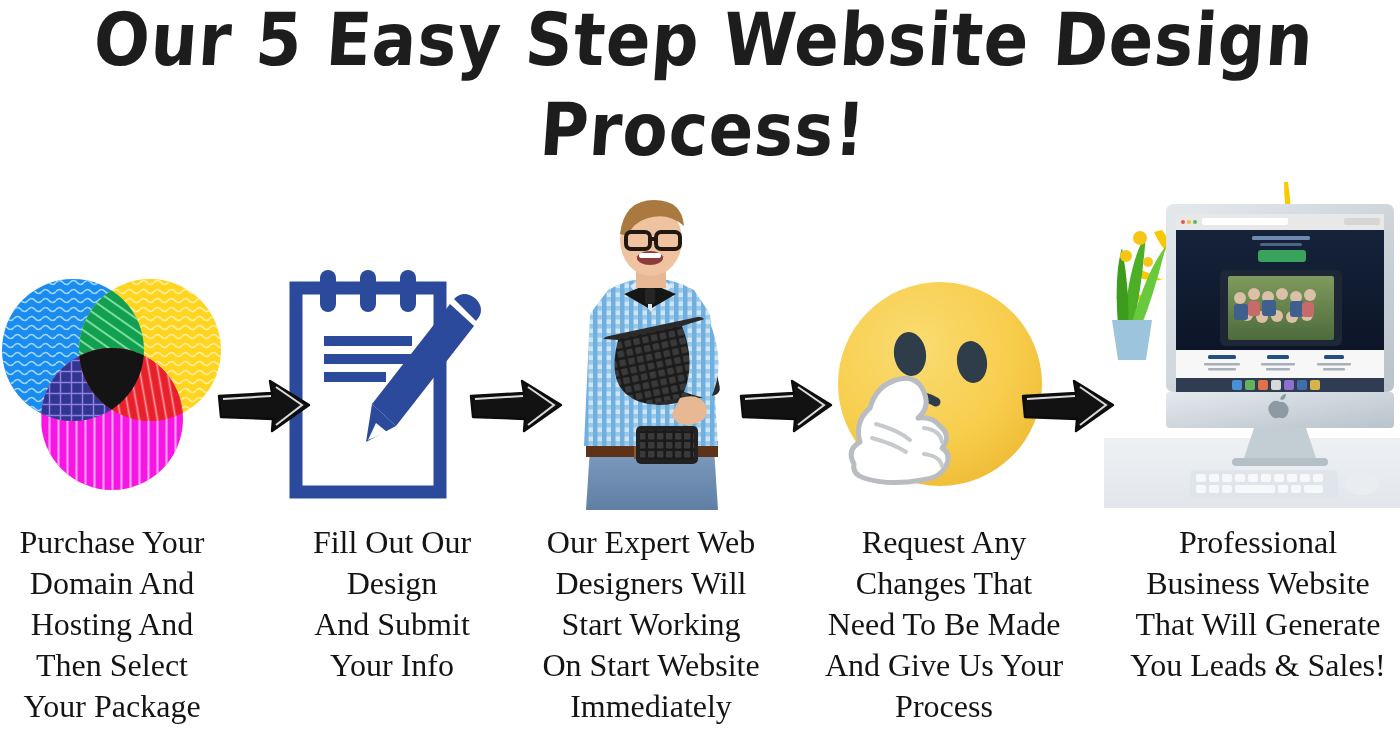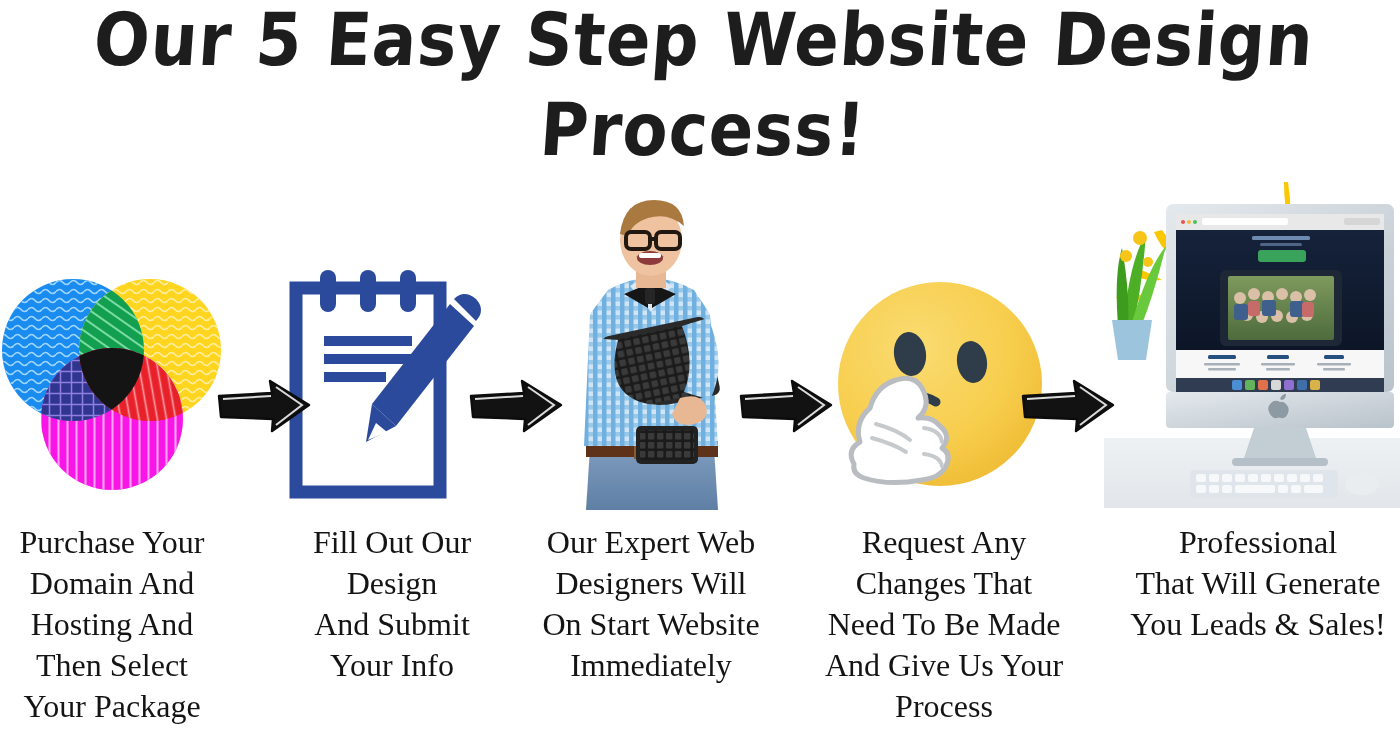--- a/index.html
+++ b/index.html
@@ -285,20 +285,21 @@
 
         <g>
           <rect x="106" y="228" width="62" height="38" rx="5" fill="#222222"></rect>
           <rect x="110" y="232" width="54" height="30" rx="3" fill="url(#keys)"></rect>
         </g>
       </svg>
     </div>
     <div class="step-caption">
       <div>Our Expert Web</div>
       <div>Designers Will</div>
+      <div>Start Working</div>
       <div>On Start Website</div>
       <div>Immediately</div>
     </div>
   </div>
 
   <div class="step s4">
     <div class="step-art">
       <svg class="emoji" viewBox="0 0 212 226">
         <defs>
           <radialGradient id="faceG" cx="38%" cy="32%" r="78%">
@@ -473,20 +474,21 @@
               <rect x="187" y="315" width="10" height="8" rx="2"></rect>
             <rect x="200" y="315" width="19" height="8" rx="2"></rect>
           </g>
         </g>
 
         <ellipse cx="258" cy="314" rx="17" ry="11" fill="#e9edf0"></ellipse>
       </svg>
     </div>
     <div class="step-caption">
       <div>Professional</div>
+      <div>Business Website</div>
       <div>That Will Generate</div>
       <div>You Leads &amp; Sales!</div>
     </div>
   </div>
 
   <svg class="arrow a1" viewBox="0 0 96 56">
     <path d="M3 18 L56 15 L54 3 L93 27 L56 53 L57 41 L5 39 Z" fill="#121212" stroke="#0c0c0c" stroke-width="2.4" stroke-linejoin="round"></path>
     <path d="M7 21 L55 18" stroke="#ffffff" stroke-width="2" fill="none" opacity="0.85"></path>
     <path d="M60 9 L86 27 L60 47" stroke="#ffffff" stroke-width="2" fill="none" opacity="0.85"></path>
   </svg>

